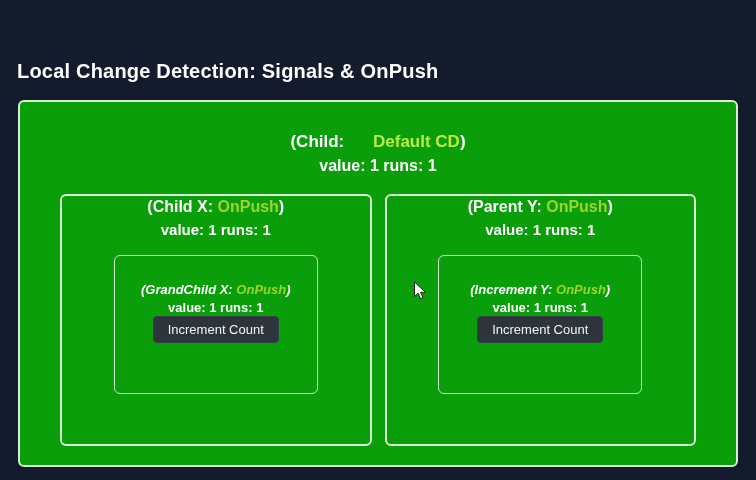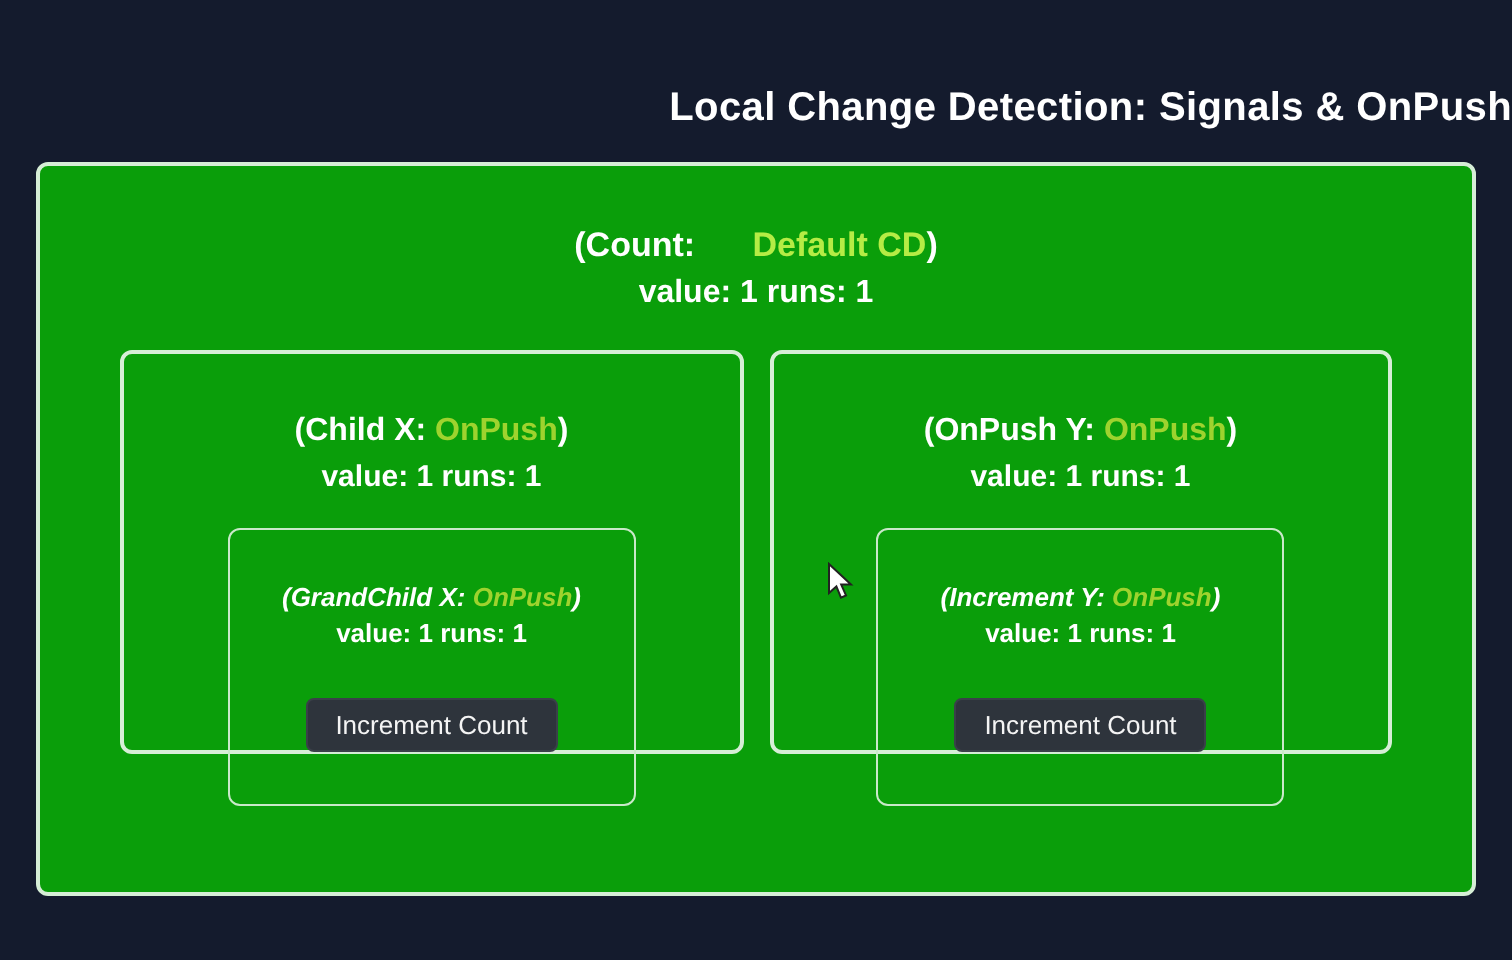--- a/index.html
+++ b/index.html
@@ -6,23 +6,23 @@
   html, body { margin: 0; padding: 0; }
   body {
     width: 756px;
     height: 480px;
     background: #141b2d;
     font-family: "Liberation Sans", sans-serif;
     position: relative;
     overflow: hidden;
   }
   .page-title {
-    margin: 0;
+    margin: 17px;
     padding-top: 43px;
-    text-align: right;
+    text-align: left;
     color: #ffffff;
     font-size: 20px;
     font-weight: bold;
     letter-spacing: 0.2px;
   }
   .parent-box {
     margin: 15px 18px 0 18px;
     height: 367px;
     background: #0a9e0a;
     border: 2px solid #d6eed6;
@@ -37,40 +37,39 @@
   .accent-parent { color: #b5ec45; margin-left: 24px; }
   .accent-onpush { color: #9ed32e; }
   .children-row {
     display: flex;
     gap: 13px;
     padding: 0 40px;
     margin-top: 16px;
   }
   .child-box {
     flex: 1;
-    height: 202px;
+    height: 252px;
     background: #0a9e0a;
     border: 2px solid #d6eed6;
     border-radius: 6px;
-    padding-top: 28px;
   }
   .child-hdr   { font-size: 16px; line-height: 22px; }
   .child-stats { font-size: 15px; line-height: 23px; font-weight: bold; }
   .grandchild-box {
     width: 204px;
     height: 139px;
     margin: 14px auto 0 auto;
     border: 1.5px solid #c9e9c9;
     border-radius: 6px;
     padding-top: 26px;
   }
   .grandchild-hdr   { font-size: 13px; line-height: 15px; font-style: italic; }
   .grandchild-stats { font-size: 13px; line-height: 17px; font-weight: bold; margin-top: 2px; }
   .increment-btn {
-    margin-top: 24px;
+    margin-top: 0;
     display: inline-block;
     background: #2e343c;
     color: #f4f4f4;
     border: 1px solid #3a4049;
     border-radius: 4px;
     font-family: "Liberation Sans", sans-serif;
     font-size: 13px;
     font-weight: normal;
     padding: 5px 14px;
     cursor: pointer;
@@ -83,37 +82,37 @@
     height: 20px;
     pointer-events: none;
   }
 </style>
 </head>
 <body>
 
 <h1 class="page-title">Local Change Detection: Signals &amp; OnPush</h1>
 
 <div class="parent-box">
-  <div class="hdr-line parent-hdr"><span>(Count: </span><span class="accent-parent">Default CD</span><span>)</span></div>
+  <div class="hdr-line parent-hdr"><span>(Child: </span><span class="accent-parent">Default CD</span><span>)</span></div>
   <div class="parent-stats">value: 1 runs: 1</div>
 
   <div class="children-row">
 
     <div class="child-box">
       <div class="hdr-line child-hdr"><span>(Child X: </span><span class="accent-onpush">OnPush</span><span>)</span></div>
       <div class="child-stats">value: 1 runs: 1</div>
       <div class="grandchild-box">
         <div class="hdr-line grandchild-hdr"><span>(GrandChild X: </span><span class="accent-onpush">OnPush</span><span>)</span></div>
         <div class="grandchild-stats">value: 1 runs: 1</div>
         <button class="increment-btn">Increment Count</button>
       </div>
     </div>
 
     <div class="child-box">
-      <div class="hdr-line child-hdr"><span>(OnPush Y: </span><span class="accent-onpush">OnPush</span><span>)</span></div>
+      <div class="hdr-line child-hdr"><span>(Parent Y: </span><span class="accent-onpush">OnPush</span><span>)</span></div>
       <div class="child-stats">value: 1 runs: 1</div>
       <div class="grandchild-box">
         <div class="hdr-line grandchild-hdr"><span>(Increment Y: </span><span class="accent-onpush">OnPush</span><span>)</span></div>
         <div class="grandchild-stats">value: 1 runs: 1</div>
         <button class="increment-btn">Increment Count</button>
       </div>
     </div>
 
   </div>
 </div>

